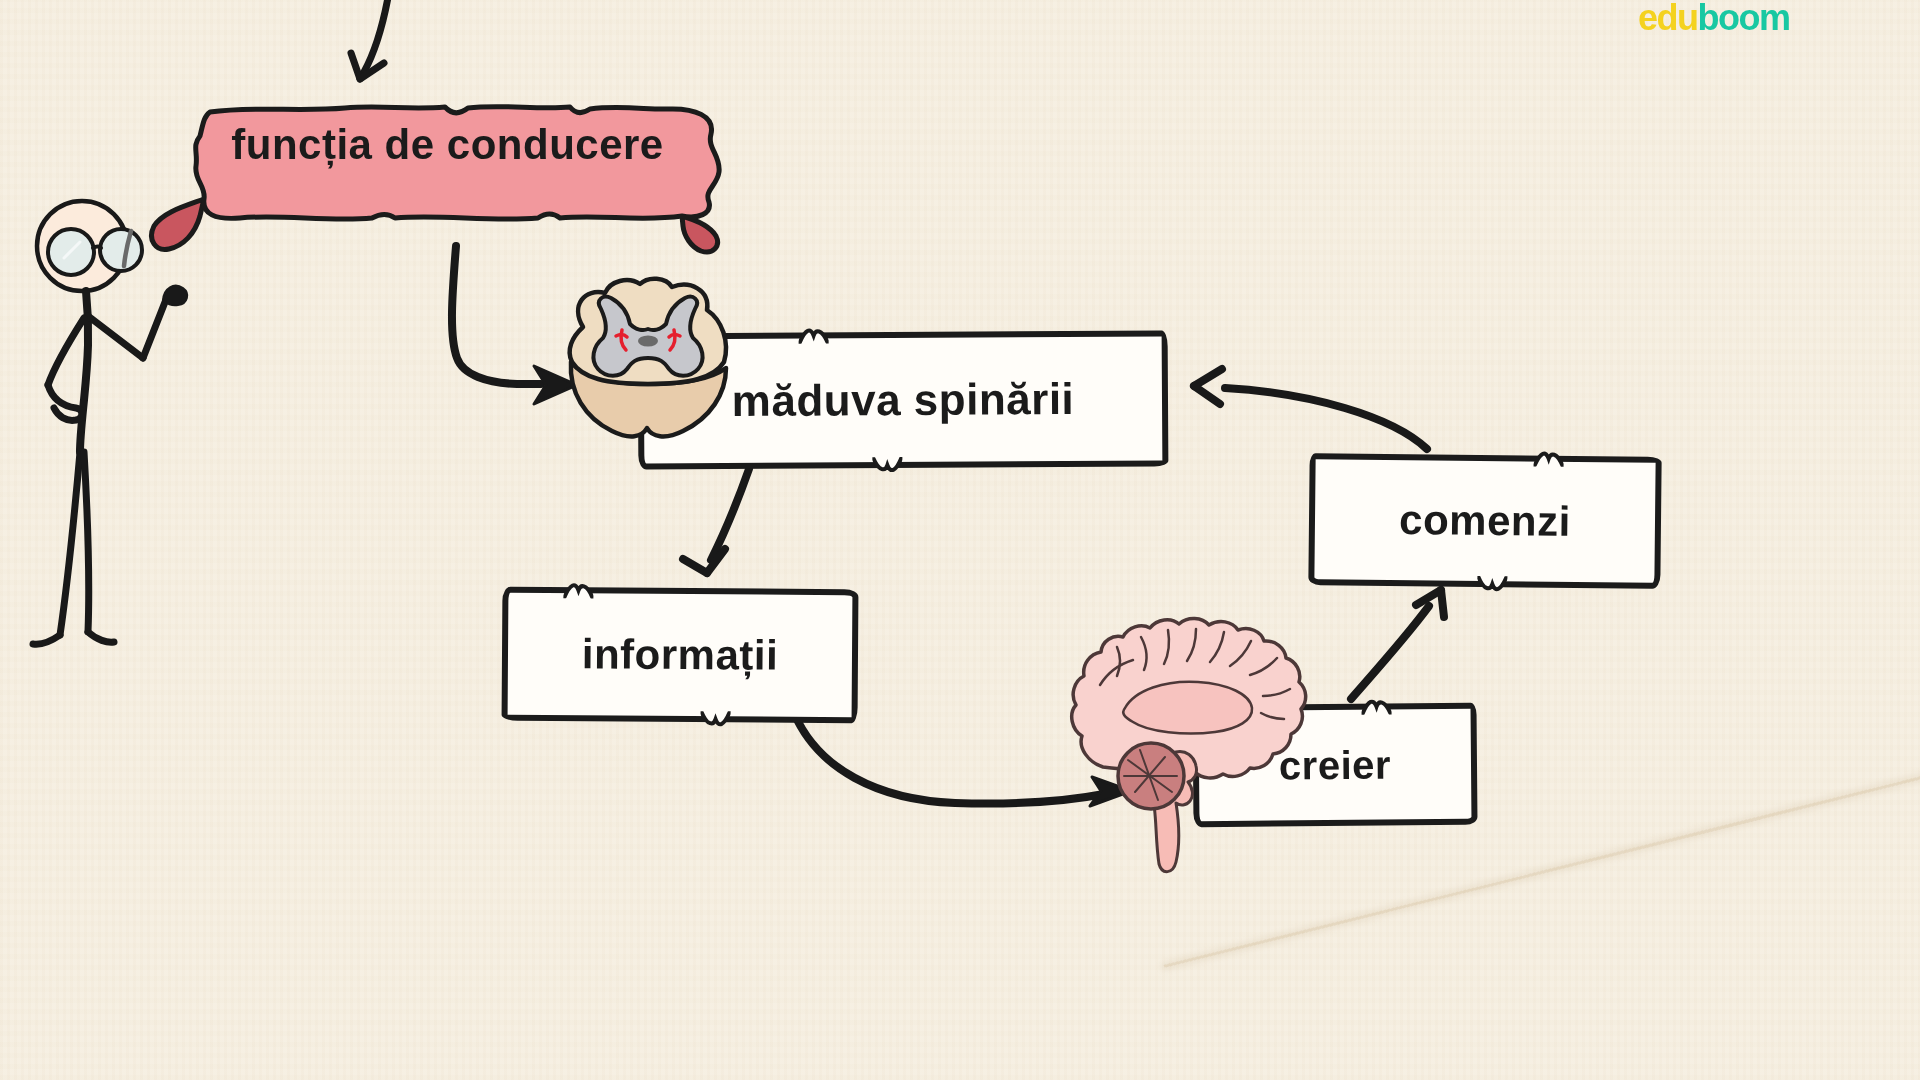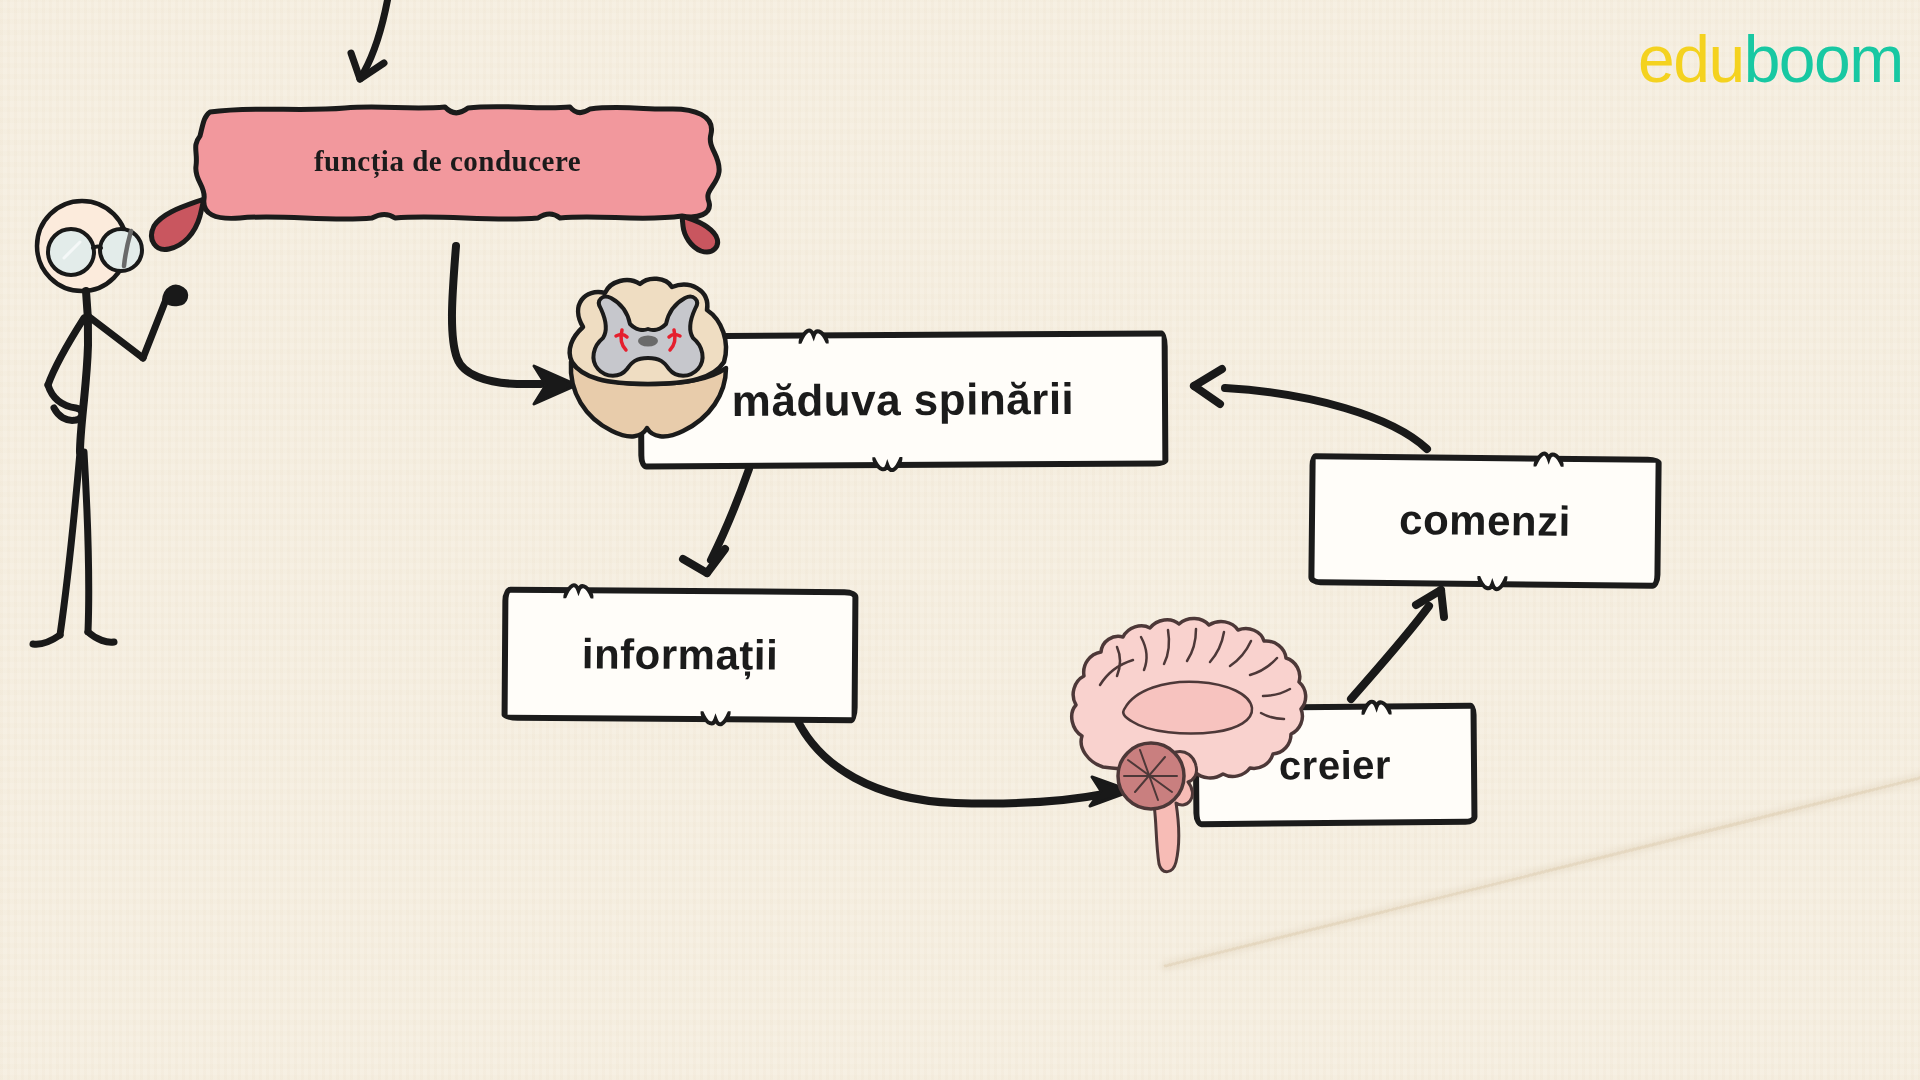--- a/index.html
+++ b/index.html
@@ -39,28 +39,28 @@
   #box-creier   {left:1193px;top:704px;width:272px;height:110px;font-size:40px;
                  border-radius:10px 6px 12px 8px / 6px 12px 8px 14px; transform:rotate(-0.5deg);}
   #box-comenzi  {left:1309px;top:455px;width:340px;height:120px;font-size:42px;
                  border-radius:6px 14px 8px 12px / 12px 6px 14px 8px; transform:rotate(0.6deg);}
 
   .notch{position:absolute;width:30px;height:18px;}
   .notch.top{top:-13px;}
   .notch.bottom{bottom:-13px;transform:rotate(180deg);}
 
   #banner-label{
-    position:absolute;z-index:4;left:190px;top:112px;width:515px;height:98px;
+    position:absolute;z-index:4;left:190px;top:96px;width:515px;height:98px;
     display:flex;align-items:center;justify-content:center;
-    font-size:29px;font-weight:bold;color:#1b1b1b;letter-spacing:0.5px;font-family:Liberation Serif, serif;
+    font-size:42px;font-weight:bold;color:#1b1b1b;letter-spacing:0.5px;
   }
 
   #logo{
-    position:absolute;z-index:4;left:1638px;top:26px;
-    font-size:66px;font-weight:normal;letter-spacing:-1.5px;line-height:1;
+    position:absolute;z-index:4;left:1638px;top:0;
+    font-size:36px;font-weight:bold;letter-spacing:-1.5px;line-height:1;
   }
   #logo .edu{color:#f4d21f;}
   #logo .boom{color:#18c8a2;}
 </style>
 </head>
 <body>
 
 <div id="paper-texture"></div>
 <div id="paper-crease"></div>
 

